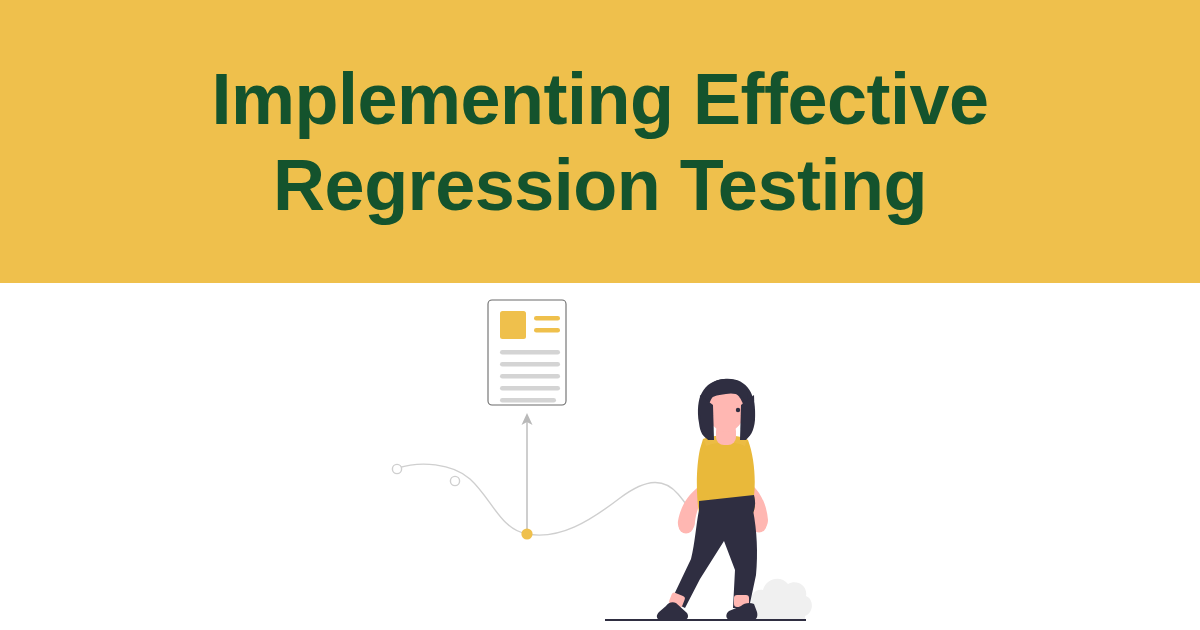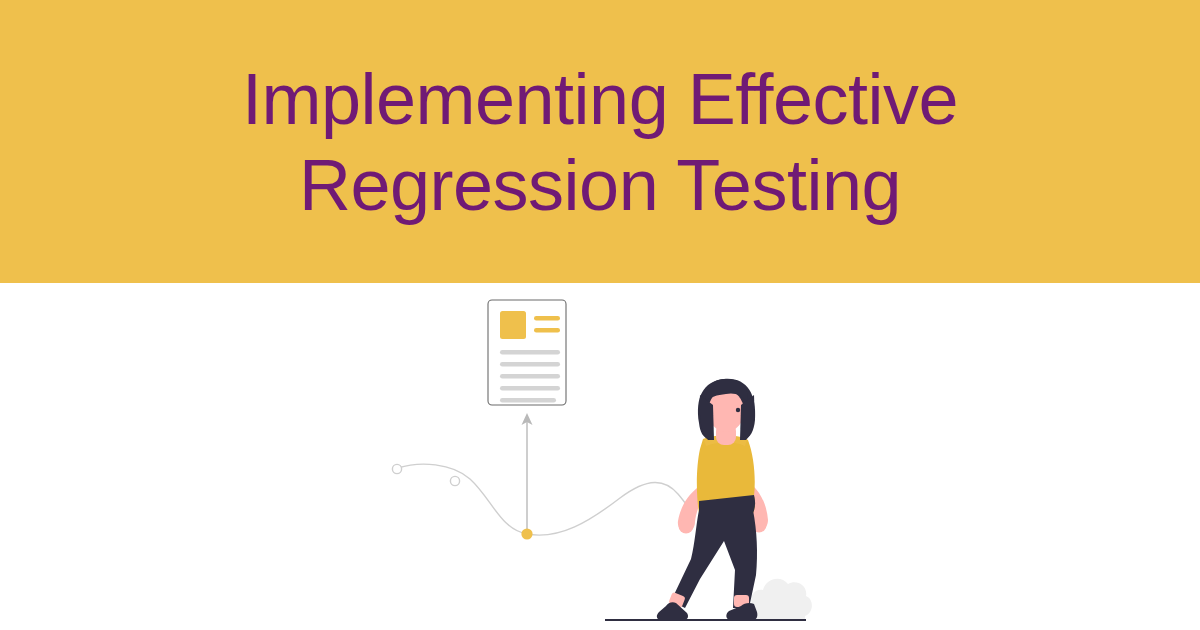--- a/index.html
+++ b/index.html
@@ -26,23 +26,23 @@
     width: 1200px;
     height: 283px;
     background: #efc04c;
     display: flex;
     align-items: center;
     justify-content: center;
   }
   .banner-title {
     width: 1000px;
     text-align: center;
-    color: #701a75;
+    color: #14532d;
     font-family: "Liberation Sans", sans-serif;
-    font-weight: normal;
+    font-weight: bold;
     font-size: 72px;
     line-height: 86px;
     letter-spacing: -0.5px;
     white-space: pre-line;
     margin: 0;
     padding: 0;
   }
 
   
   .stage {

